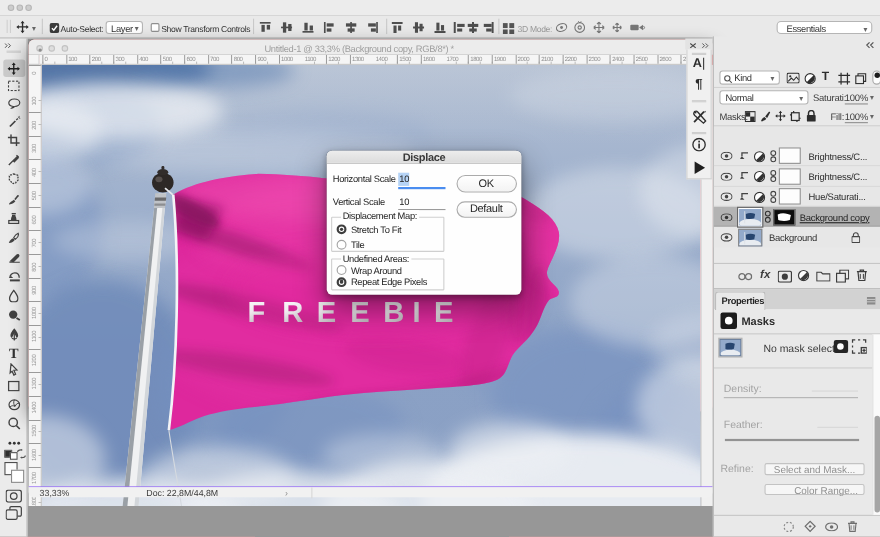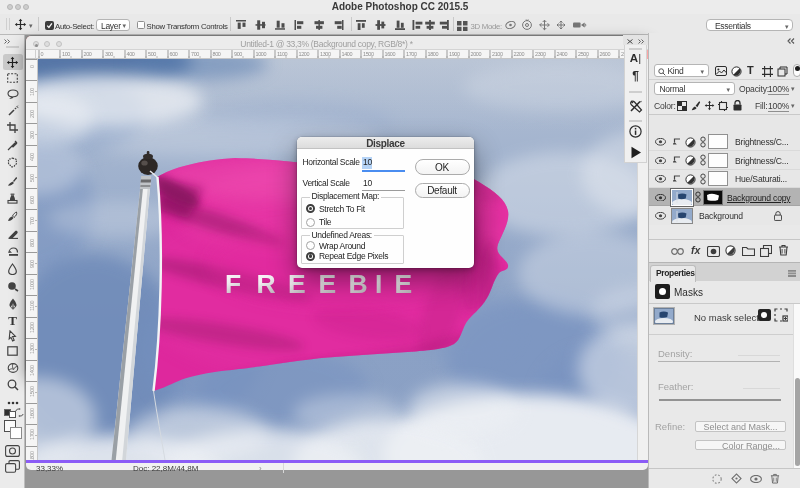--- a/index.html
+++ b/index.html
@@ -37,21 +37,21 @@
                    repeating-linear-gradient(90deg, #b9b9b9 0px, #b9b9b9 0.6px, transparent 0.6px, transparent 10.75px);
   background-size:100% 100%, 100% 3px; background-position:2.5px 0, 2.5px 6px; background-repeat:repeat, repeat-x; }
 .hnum { top:1px; font-size:5.5px; color:#8f8f8f; letter-spacing:-0.4px; }
 #vruler { left:0; top:23px; width:12px; height:401px; background:#f5f5f5; border-right:1px solid #c6c6c6;
   background-image:repeating-linear-gradient(180deg, #9a9a9a 0px, #9a9a9a 0.8px, transparent 0.8px, transparent 21.5px),
                    repeating-linear-gradient(180deg, #b9b9b9 0px, #b9b9b9 0.6px, transparent 0.6px, transparent 10.75px);
   background-size:100% 100%, 3px 100%; background-position:0 0, 9px 0; background-repeat:repeat, repeat-y; }
 .vnum { font-size:5.5px; color:#9a9a9a; letter-spacing:-0.4px; transform:rotate(-90deg); transform-origin:left top; left:2.5px; }
 #canvashost { left:12px; top:23px; width:599px; height:401px; overflow:hidden; }
 #vscroll { left:611px; top:23px; width:11px; height:401px; background:#f0f0f0; border-left:1px solid #d6d6d6; }
-#statusbar { left:0; top:424px; width:622px; height:10px; background:#f1f1f1; border-top:3px solid #8b5cf6; border-radius:0 0 5px 5px; font-size:8px; color:#3f3f3f; }
+#statusbar { left:0; top:406px; width:622px; height:10px; background:#f1f1f1; border-top:1px solid #8b5cf6; border-radius:0 0 5px 5px; font-size:8px; color:#3f3f3f; }
 
 
 #striphdr { left:623px; top:35px; width:25px; height:10px; background:#e3e3e3; }
 #strip { left:624px; top:45px; width:23px; height:118px; background:#f0f0f0; border:1px solid #d2d2d2; border-top:none; }
 .grip { left:5px; width:13px; height:2px; border-top:1px solid #cecece; border-bottom:1px solid #cecece; }
 
 
 #rightcol { left:648px; top:33px; width:152px; height:455px; background:#e9e9e9; border-left:1px solid #b9b9b9; }
 .tabbar { left:0; width:152px; height:18px; background:#d2d2d2; }
 .tab-active { background:#e9e9e9; border-radius:3px 3px 0 0; border:1px solid #bdbdbd; border-bottom:none; font-weight:bold; }
@@ -72,21 +72,20 @@
 .radio-on:after { content:""; position:absolute; left:50%; top:50%; width:3.2px; height:3.2px; margin:-1.6px 0 0 -1.6px; border-radius:50%; background:#3e3e3e; }
 .dbtn { background:linear-gradient(#ffffff,#f3f3f3); border:1px solid #ababab; border-radius:8.5px; text-align:center; font-size:10px; color:#262626; }
 </style>
 </head>
 <body>
 
 <div id="titlebar" class="abs">
   <div class="tl abs" style="left:7px;"></div>
   <div class="tl abs" style="left:15px;"></div>
   <div class="tl abs" style="left:23px;"></div>
-  <div id="apptitle" class="abs">Adobe Photoshop CC 2015.5</div>
 </div>
 
 <div id="optbar" class="abs">
   <span class="abs" style="left:6px; top:4px; width:1px; height:12px; background:#cfcfcf;"></span>
   <span class="abs" style="left:8.5px; top:4px; width:1px; height:12px; background:#cfcfcf;"></span>
   <svg class="abs" style="left:14px; top:4px;" width="13" height="13" viewBox="0 0 15 15">
     <path d="M7.5 1 L9.6 3.6 H8.2 V6.8 H11.4 V5.4 L14 7.5 L11.4 9.6 V8.2 H8.2 V11.4 H9.6 L7.5 14 L5.4 11.4 H6.8 V8.2 H3.6 V9.6 L1 7.5 L3.6 5.4 V6.8 H6.8 V3.6 H5.4 Z" fill="#2b2b2b"></path>
   </svg>
   <span class="abs chev" style="left:29px; top:8px;">▾</span>
   <span class="sep abs" style="left:38px;"></span>
@@ -596,27 +595,27 @@
       </svg>
     <div class="abs" style="left:144px; top:3px; width:8px; height:13px; background:#fdfdfd; border:1px solid #aaa; border-radius:4px;"></div>
     <circle class="abs" style="left:145.5px; top:4.5px; width:5.5px; height:5.5px; border-radius:50%; background:#1d1d1d; display:block;"></circle>
   </div>
 
   <div class="abs" style="left:0; top:47px; width:152px; height:17px;">
     <div class="obox abs" style="left:4.5px; top:2px; width:81px; height:13px;">
       <span class="abs" style="left:5px; top:1px;">Normal</span>
       <span class="abs chev" style="left:72px; top:3px;">▾</span>
     </div>
-    <span class="panlabel abs" style="left:90px; top:4px;">Opacity:</span>
+    <span class="panlabel abs" style="left:90px; top:4px;">Saturati:</span>
     <span class="panlabel abs" style="left:119px; top:4px; border-bottom:1px solid #8f8f8f;">100%</span>
     <span class="abs chev" style="left:142px; top:5px;">▾</span>
   </div>
 
   <div class="abs" style="left:0; top:64px; width:152px; height:17px;">
-    <span class="panlabel abs" style="left:5px; top:4px;">Color:</span>
+    <span class="panlabel abs" style="left:5px; top:4px;">Masks:</span>
     <svg class="abs" style="left:28px; top:3.5px;" width="10" height="10" viewBox="0 0 10 10">
         <rect x="0.5" y="0.5" width="9" height="9" fill="none" stroke="#2d2d2d" stroke-width="1"></rect>
         <rect x="1" y="1" width="4" height="4" fill="#2d2d2d"></rect>
         <rect x="5" y="5" width="4" height="4" fill="#2d2d2d"></rect>
       </svg>
     <svg class="abs" style="left:42px; top:3.5px;" width="10" height="10" viewBox="0 0 10 10">
         <path d="M0.8 9.2 C1.2 7.4 2.6 6 4 5.4 L5.6 7 C4.6 8.4 3 9.2 0.8 9.2 Z" fill="#2d2d2d"></path>
         <path d="M4.6 4.8 L7.8 0.8 C8.4 0.2 9.4 0.8 9 1.6 L6.4 6.2 Z" fill="#2d2d2d"></path>
       </svg>
     <svg class="abs" style="left:55px; top:3px;" width="11" height="11" viewBox="0 0 15 15">
@@ -784,21 +783,21 @@
     <svg class="abs" style="left:139px; top:6.5px;" width="8" height="7" viewBox="0 0 8 7">
         <rect x="0" y="0" width="8" height="7" fill="#8a8a8a"></rect>
         <path d="M0 2.2 H8 M0 4.4 H8" stroke="#d2d2d2" stroke-width="0.8"></path>
       </svg>
   </div>
 
   <div class="abs" style="left:0; top:248px; width:152px; height:21px;">
     <div class="abs" style="left:6px; top:3px; width:15px; height:15px; background:#1c1c1c; border-radius:2px;">
       <div class="abs" style="left:4px; top:4px; width:7px; height:7px; background:#fff; border-radius:50%;"></div>
     </div>
-    <span class="abs" style="left:25px; top:6px; font-size:10px; font-weight:normal; color:#2d2d2d;">Masks</span>
+    <span class="abs" style="left:25px; top:6px; font-size:10px; font-weight:bold; color:#2d2d2d;">Masks</span>
   </div>
   <div class="abs" style="left:0; top:269.5px; width:152px; height:1px; background:#c9c9c9;"></div>
 
   <div class="abs" style="left:0; top:270.5px; width:152px; height:30px;">
     <div class="abs" style="left:5px; top:4.5px; width:20px; height:16px; background:#8ea6c8; border:1px solid #6b7f9a; outline:1px solid #b0b0b0;">
       <svg width="18" height="14" style="position:absolute; left:0; top:0;" viewBox="0 0 18 14">
           <rect width="18" height="14" fill="#93aacb"></rect>
           <ellipse cx="9" cy="12.5" rx="9" ry="3.5" fill="#e8ecf1"></ellipse>
           <path d="M4.5 3.5 C7 2.2 10.5 2.2 13 3.5 L12.2 8 C9.8 9 6.6 9 4.5 8.2 Z" fill="#27456f"></path>
         </svg>

